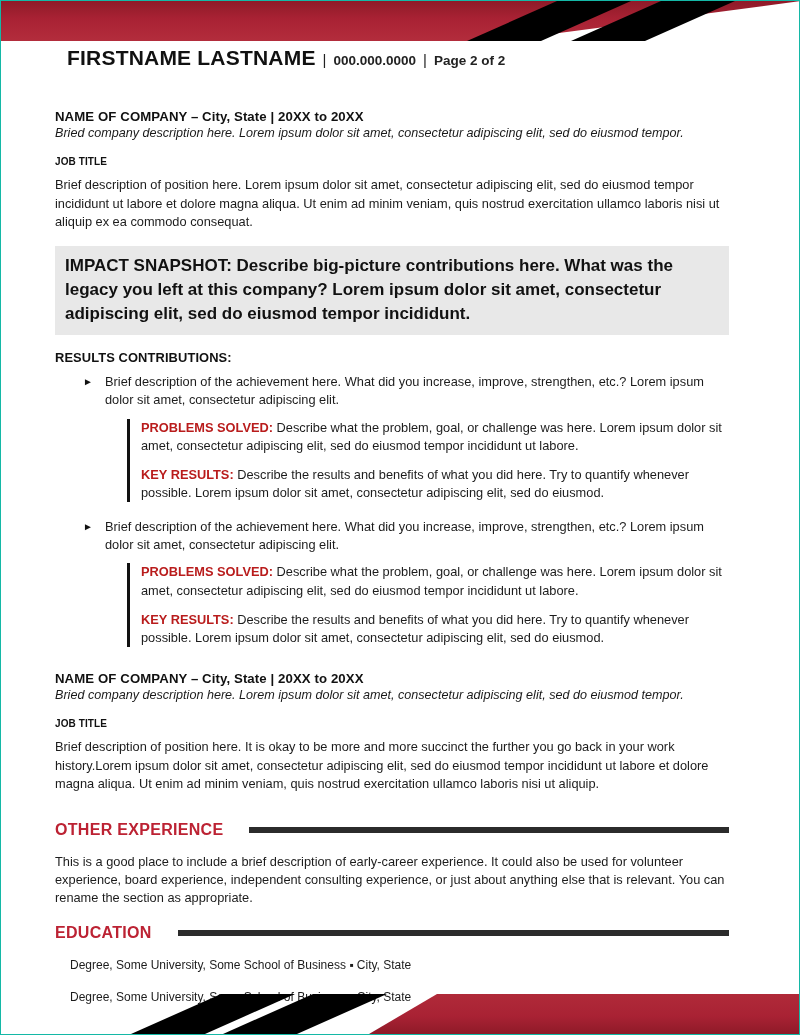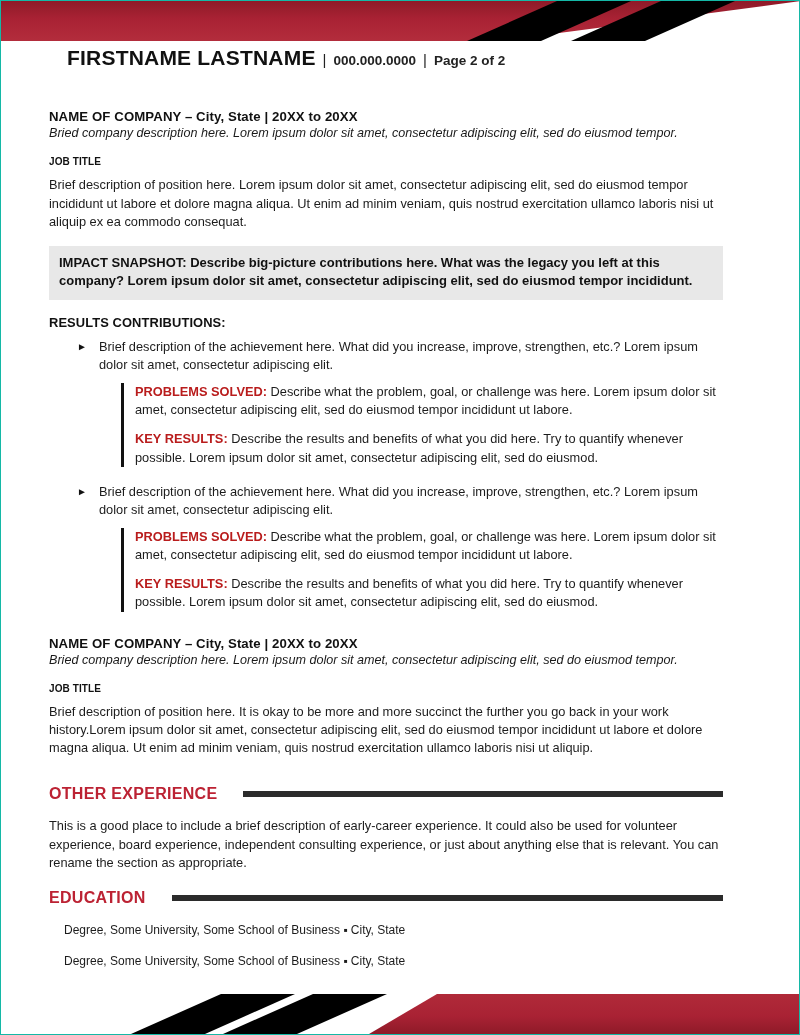--- a/index.html
+++ b/index.html
@@ -61,21 +61,21 @@
   .hdr-meta {
     font-size: 13.5px;
     color: #222222;
     font-weight: bold;
   }
 
   
   .content {
     position: absolute;
     top: 108px;
-    left: 48px;
+    left: 54px;
     width: 674px;
   }
 
   .company-line {
     font-size: 13.2px;
     font-weight: bold;
     color: #111111;
     letter-spacing: 0.1px;
     margin: 0 0 1px 0;
   }
@@ -102,21 +102,21 @@
 
   
   .impact {
     background: #e8e8e8;
     margin: 15px 0 0 0;
     padding: 8px 10px 9px 10px;
     width: 674px;
     box-sizing: border-box;
   }
   .impact-text {
-    font-size: 13px;
+    font-size: 17px;
     font-weight: bold;
     color: #111111;
     line-height: 1.42;
     margin: 0;
   }
 
   .sub-head {
     font-size: 12.9px;
     font-weight: bold;
     color: #111111;

